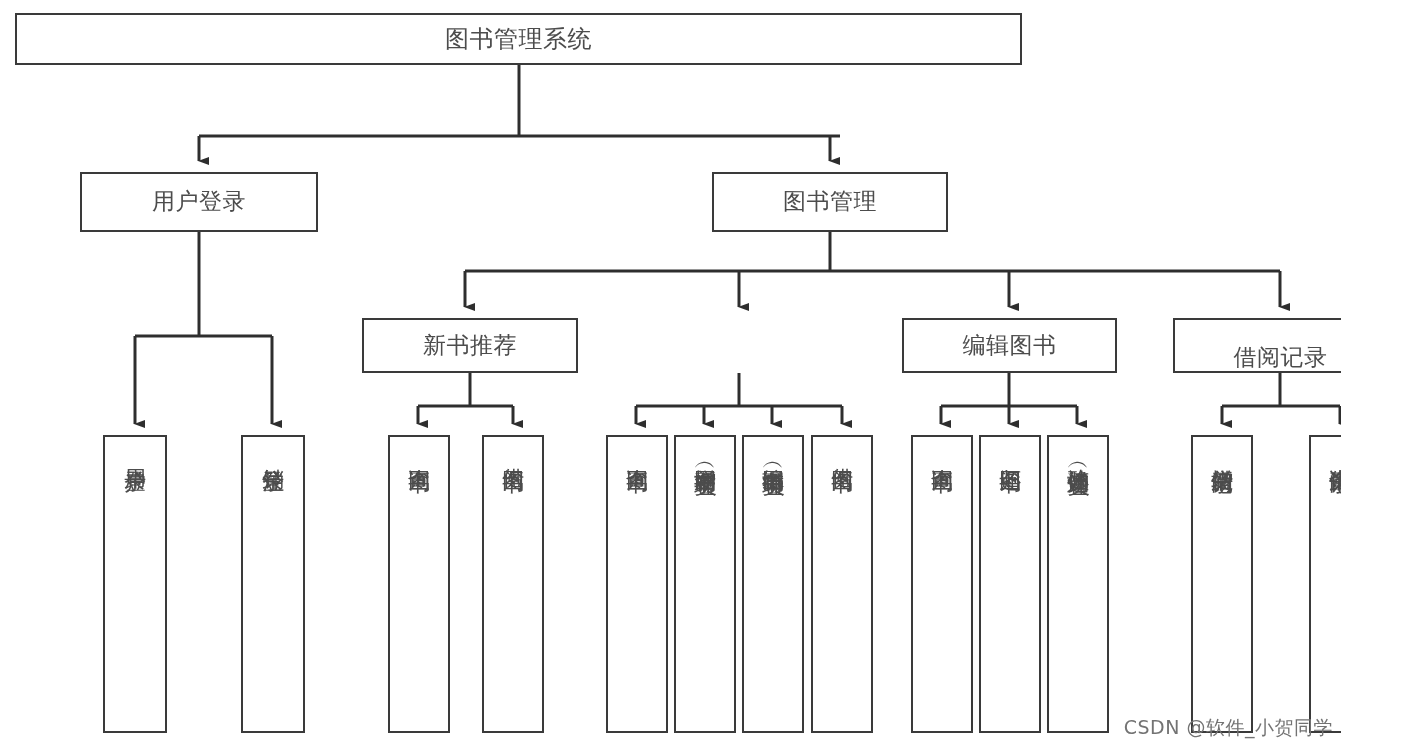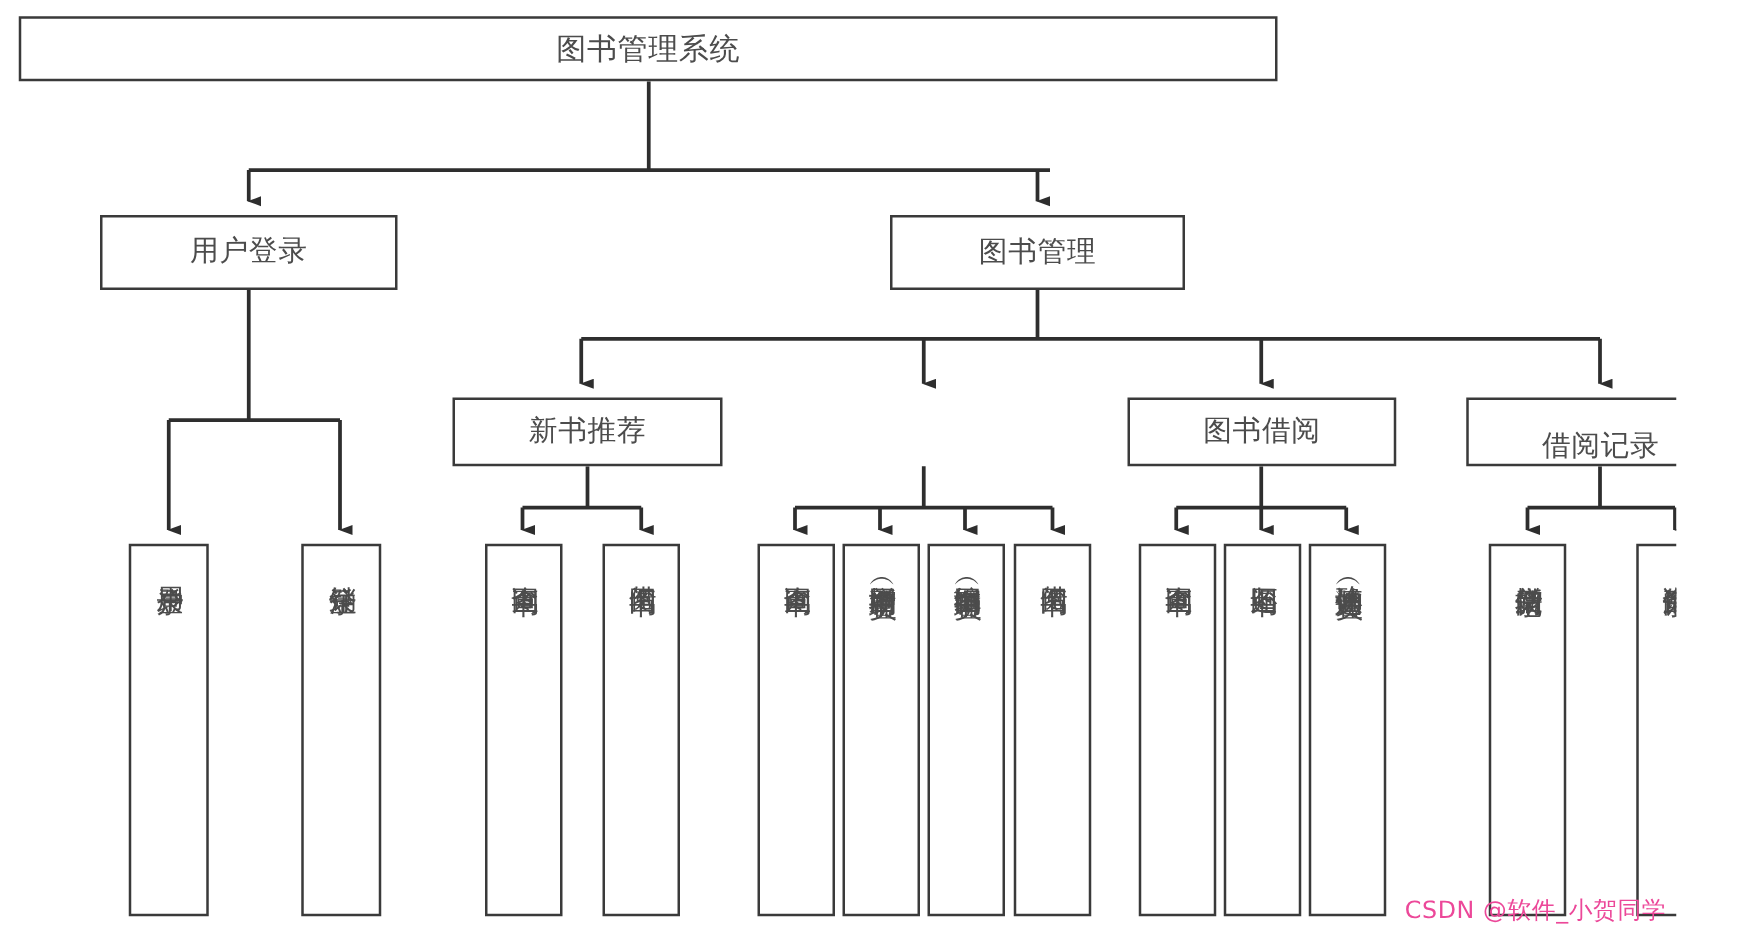--- a/index.html
+++ b/index.html
@@ -60,21 +60,21 @@
     line-height: 1.02;
     letter-spacing: 1px;
     white-space: pre-line;
     color: #4c4c4c;
   }
   #watermark {
     position: absolute;
     right: 8px;
     bottom: 6px;
     font-size: 19px;
-    color: #ec4899;
+    color: #737373;
     letter-spacing: 0.5px;
     z-index: 5;
     white-space: nowrap;
   }
 </style>
 </head>
 <body>
 
 <div id="diagram-root">
 
@@ -136,21 +136,21 @@
     <span class="node-label">用户登录</span>
   </div>
   <div class="node" style="left:712px; top:172px; width:236px; height:60px;font-family:Liberation Serif, serif;">
     <span class="node-label">图书管理</span>
   </div>
 
   <div class="node" style="left:362px; top:318px; width:216px; height:55px;">
     <span class="node-label">新书推荐</span>
   </div>
   <div class="node" style="left:902px; top:318px; width:215px; height:55px;">
-    <span class="node-label">图书借阅</span>
+    <span class="node-label">编辑图书</span>
   </div>
   <div class="node" style="left:1173px; top:318px; width:215px; height:55px;align-items:flex-end;">
     <span class="node-label">借阅记录</span>
   </div>
 
   <div class="node leaf" style="left:103px; top:435px; width:64px; height:298px;">
     <span class="node-label">用户登录</span>
   </div>
   <div class="node leaf" style="left:241px; top:435px; width:64px; height:298px;">
     <span class="node-label">注销登录</span>

